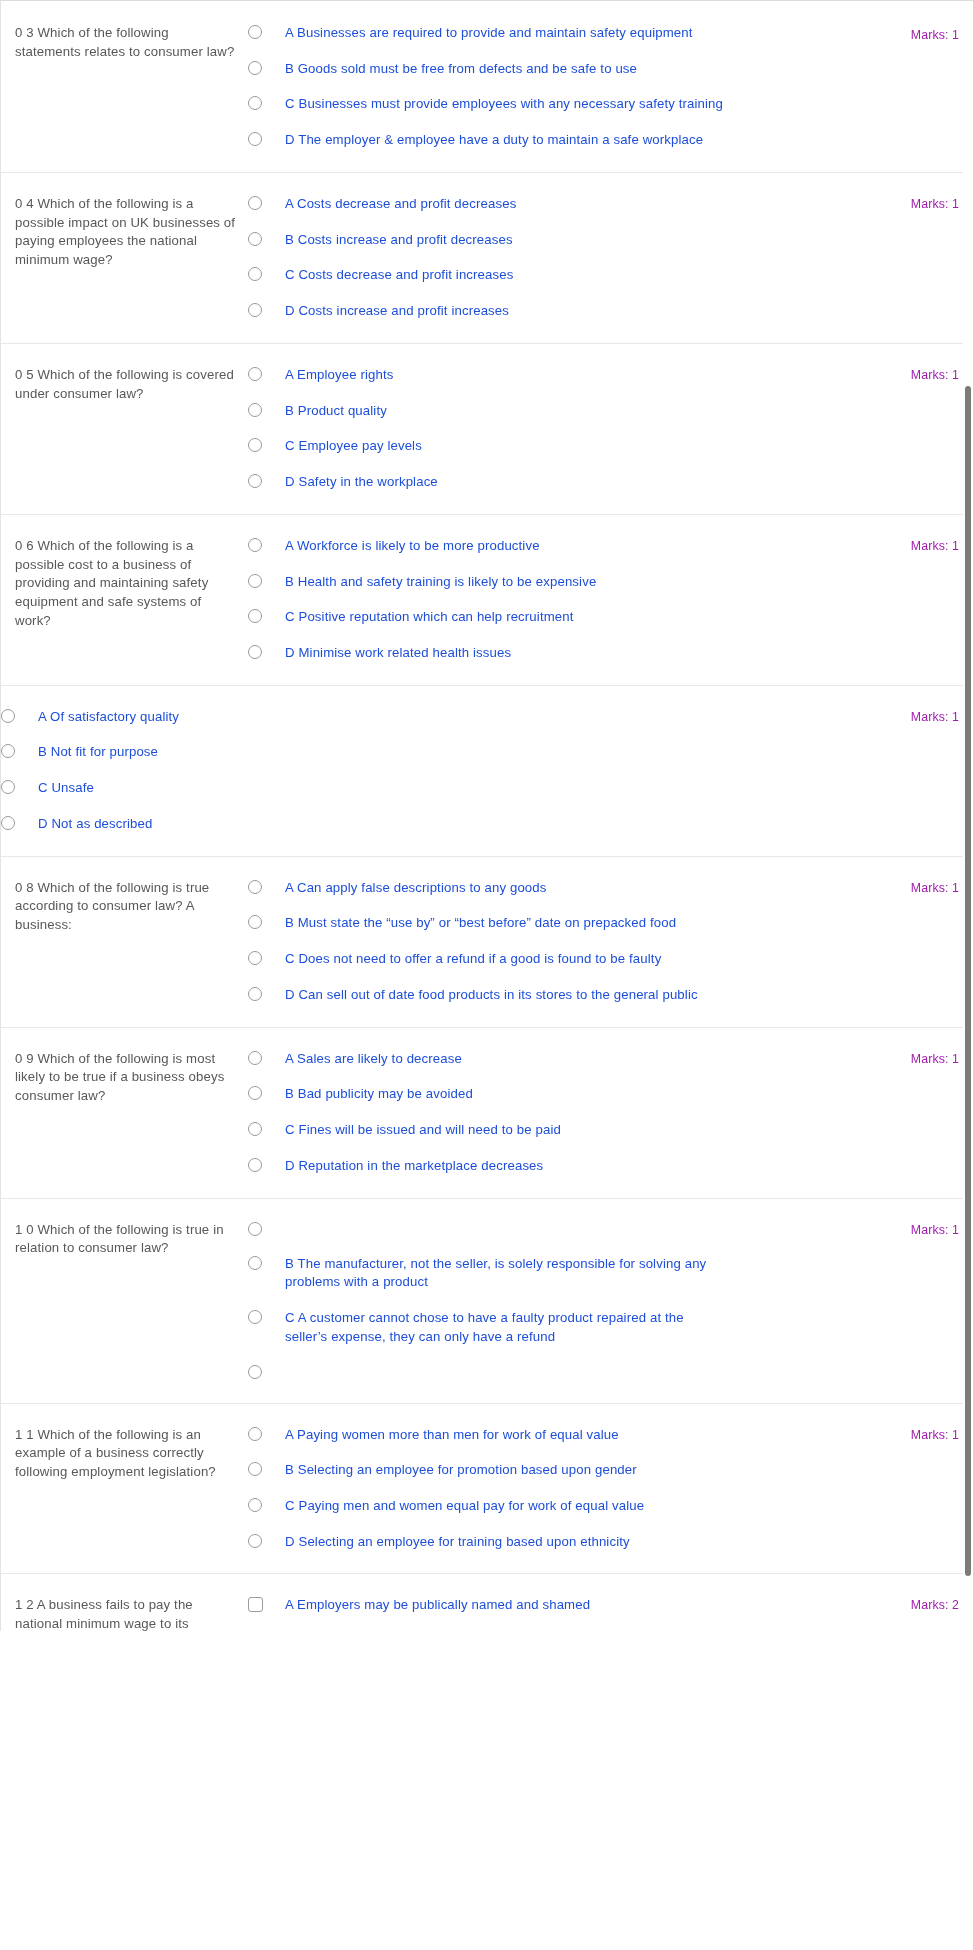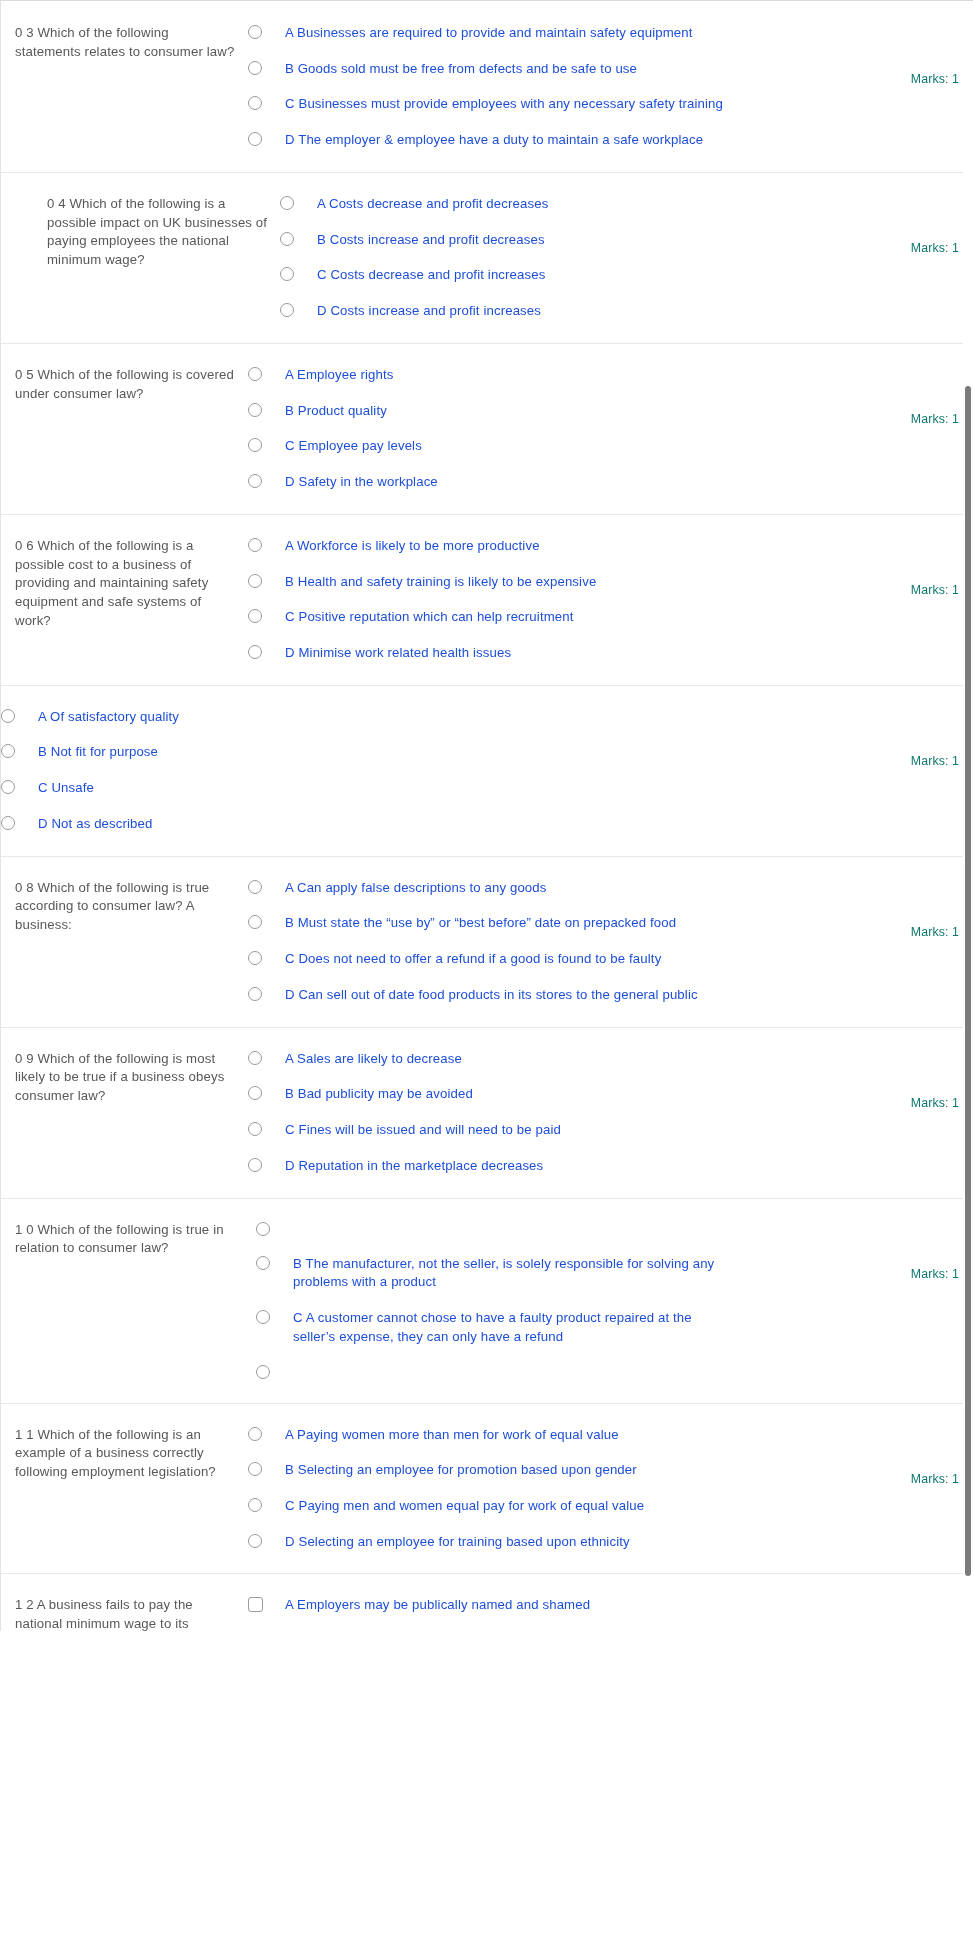--- a/index.html
+++ b/index.html
@@ -115,24 +115,23 @@
     color: #1d4ed8;
     letter-spacing: 0.01em;
     padding-top: 0px;
     max-width: 440px;
   }
 
   .marks-label {
     position: absolute;
     right: 14px;
     font-size: 12.3px;
-    color: #0f766e;
+    color: #a21caf;
     letter-spacing: 0.01em;
     white-space: nowrap;
-    margin-top: 44px;
   }
   .question-block .marks-label {
     top: 24px;
   }
   .question-block.first-block .marks-label {
     top: 22px;
   }
 
   
   #scrollbar-track {
@@ -197,21 +196,21 @@
         <div class="option-row">
           <span class="opt-control">
               <span class="radio-mark"></span>
             </span>
           <span class="opt-text">D The employer &amp; employee have a duty to maintain a safe workplace</span>
         </div>
       </div>
       <div class="marks-label">Marks: 1</div>
     </div>
 
-    <div class="question-block" style="min-height:140px;padding-left:32px;">
+    <div class="question-block" style="min-height:140px;">
       <div class="stem-col">
         <p class="stem-text">0 4 Which of the following is a possible impact on UK businesses of paying employees the national minimum wage?</p>
       </div>
       <div class="options-col">
         <div class="option-row">
           <span class="opt-control">
               <span class="radio-mark"></span>
             </span>
           <span class="opt-text">A Costs decrease and profit decreases</span>
         </div>
@@ -392,21 +391,21 @@
         <div class="option-row">
           <span class="opt-control">
               <span class="radio-mark"></span>
             </span>
           <span class="opt-text">D Reputation in the marketplace decreases</span>
         </div>
       </div>
       <div class="marks-label">Marks: 1</div>
     </div>
 
-    <div class="question-block" style="min-height:196px;gap:8px;">
+    <div class="question-block" style="min-height:196px;">
       <div class="stem-col">
         <p class="stem-text">1 0 Which of the following is true in relation to consumer law?</p>
       </div>
       <div class="options-col">
         <div class="option-row">
           <span class="opt-control">
               <span class="radio-mark"></span>
             </span>
         </div>
         <div class="option-row">

